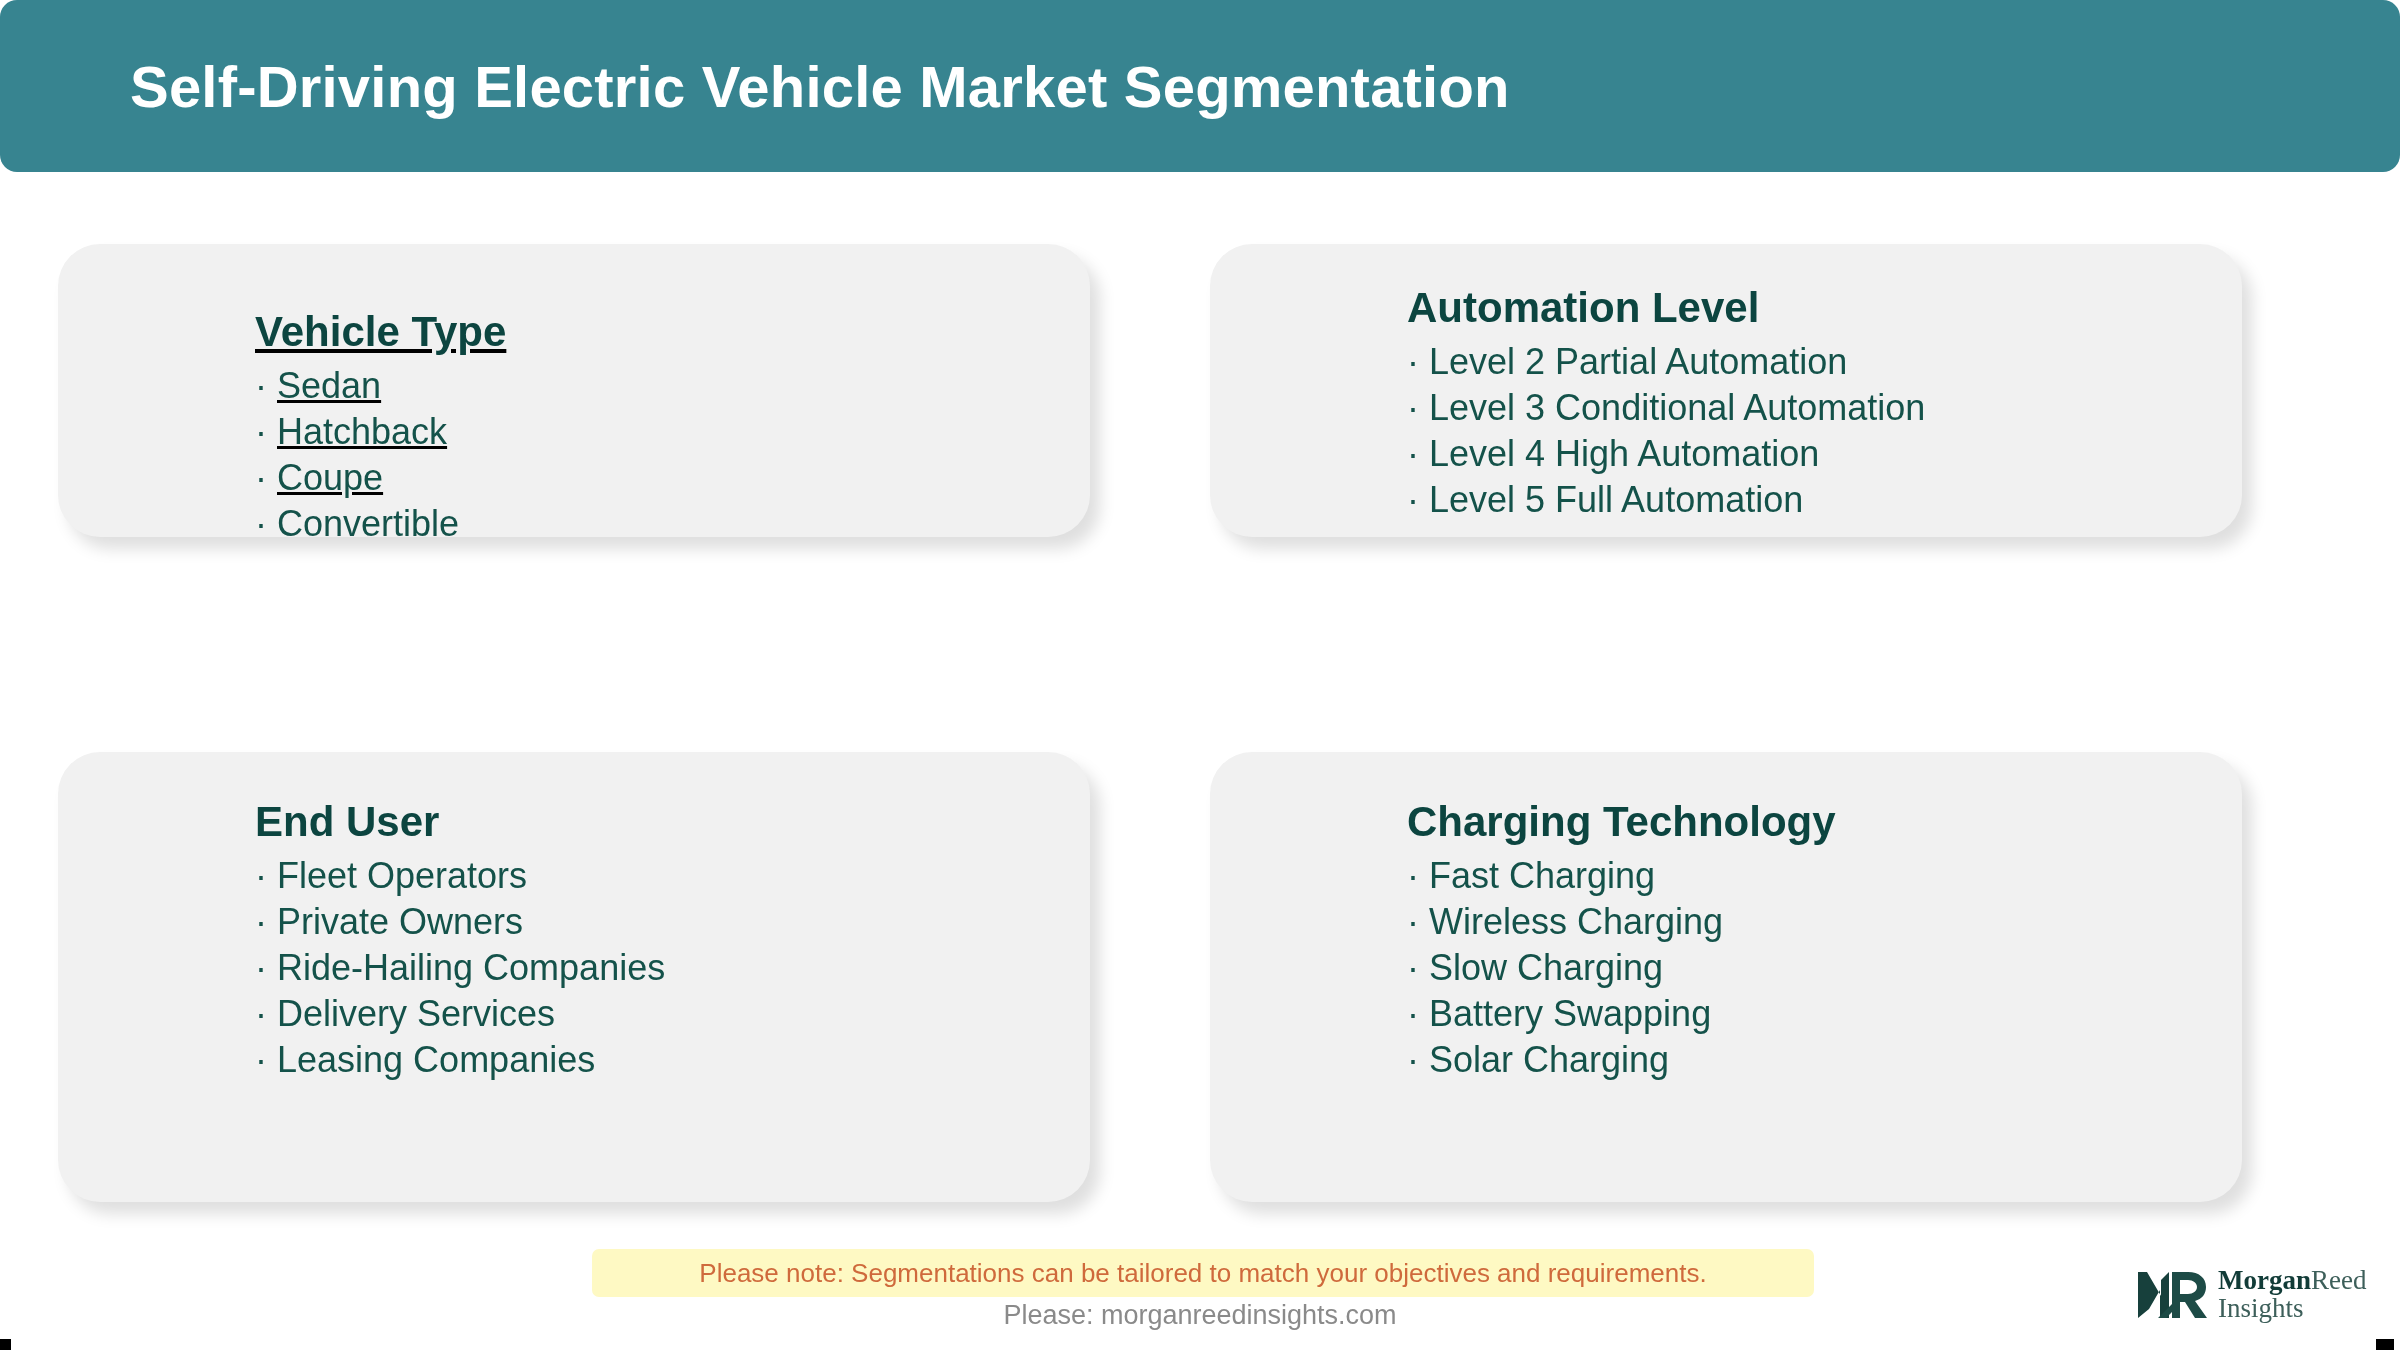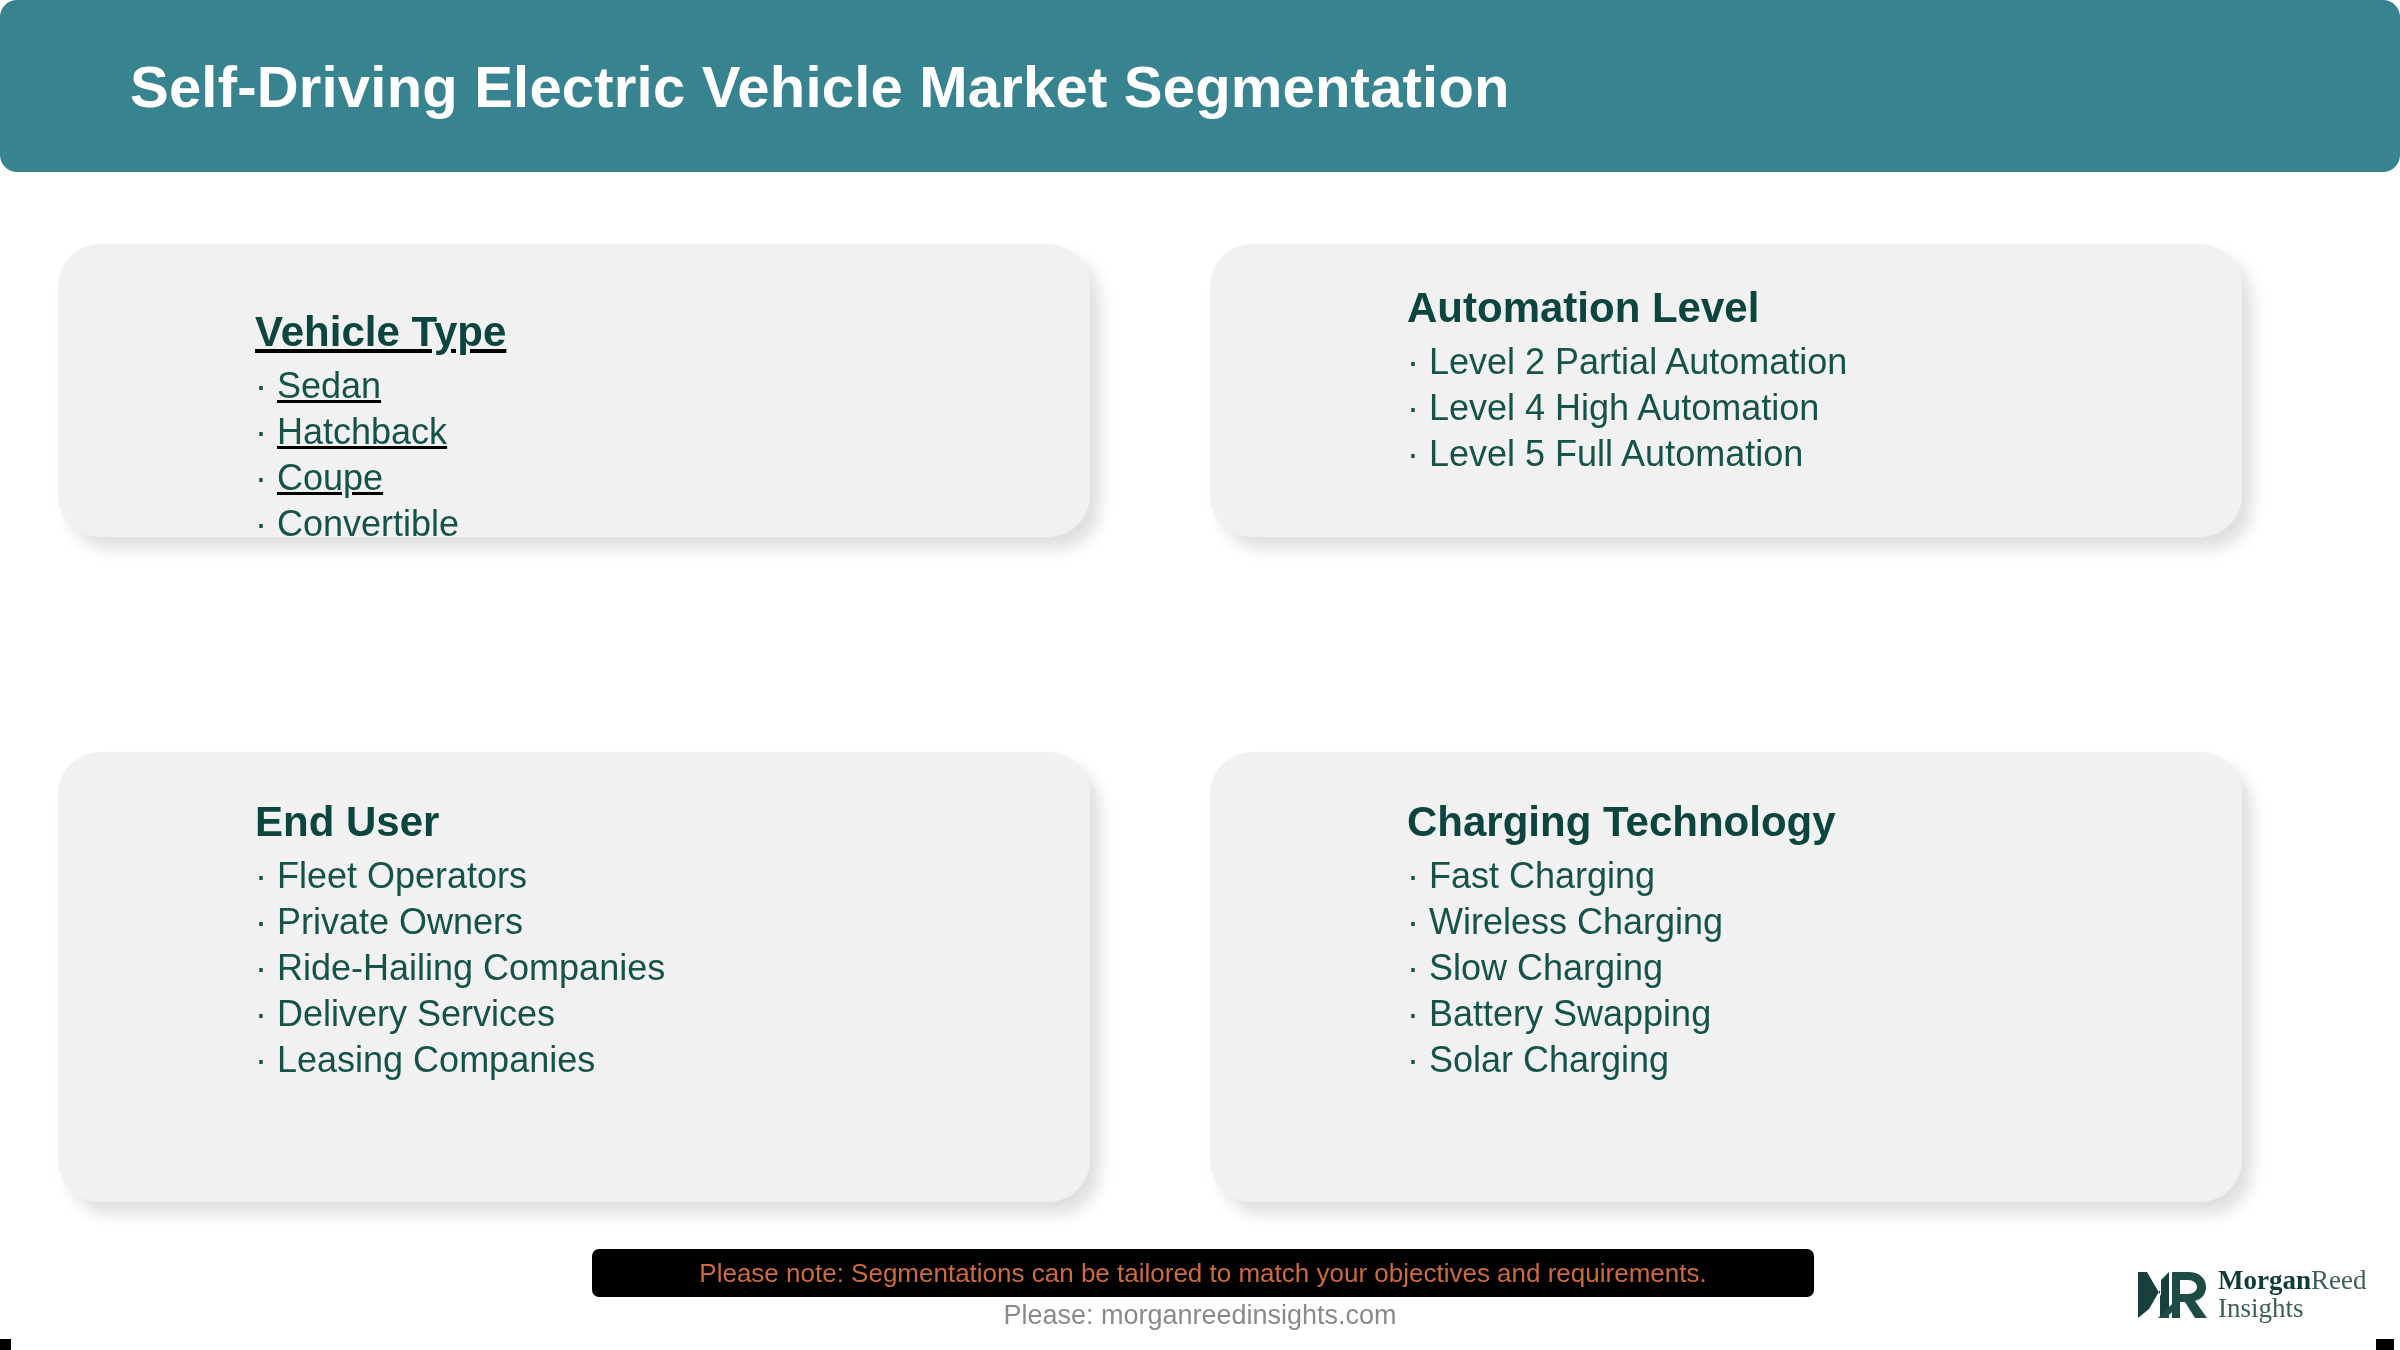--- a/index.html
+++ b/index.html
@@ -103,21 +103,21 @@
   #card-end-user     .card-inner { top: 46px; }
   #card-charging     .card-inner { top: 46px; }
 
   
   #note-box {
     position: absolute;
     left: 592px;
     top: 1249px;
     width: 1222px;
     height: 48px;
-    background: #000000;
+    background: #fef9c3;
     border-radius: 7px;
     display: flex;
     align-items: center;
     justify-content: center;
   }
   #note-text {
     color: #cf6a3c;
     font-size: 26px;
     white-space: nowrap;
   }
@@ -188,20 +188,21 @@
 
       </ul>
     </div>
   </div>
 
   <div class="card" id="card-automation">
     <div class="card-inner">
       <div class="card-title">Automation Level</div>
       <ul class="card-list">
         <li><span class="bullet-dot">·</span><span>Level 2 Partial Automation</span></li>
+        <li><span class="bullet-dot">·</span><span>Level 3 Conditional Automation</span></li>
         <li><span class="bullet-dot">·</span><span>Level 4 High Automation</span></li>
         <li><span class="bullet-dot">·</span><span>Level 5 Full Automation</span></li>
       </ul>
     </div>
   </div>
 
   <div class="card" id="card-end-user">
     <div class="card-inner">
       <div class="card-title">End User</div>
       <ul class="card-list">

